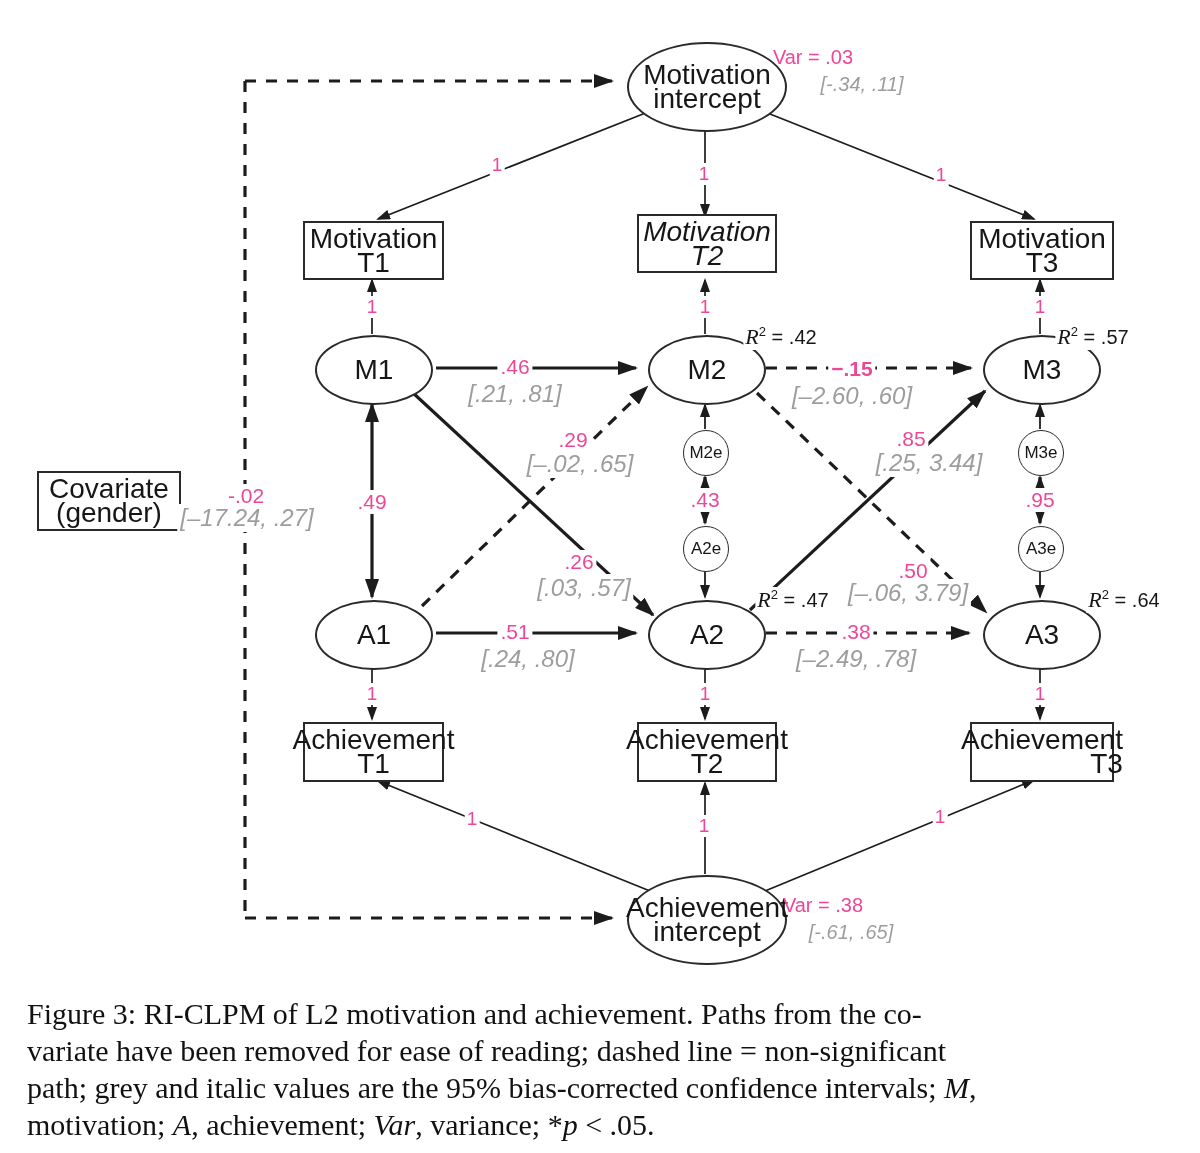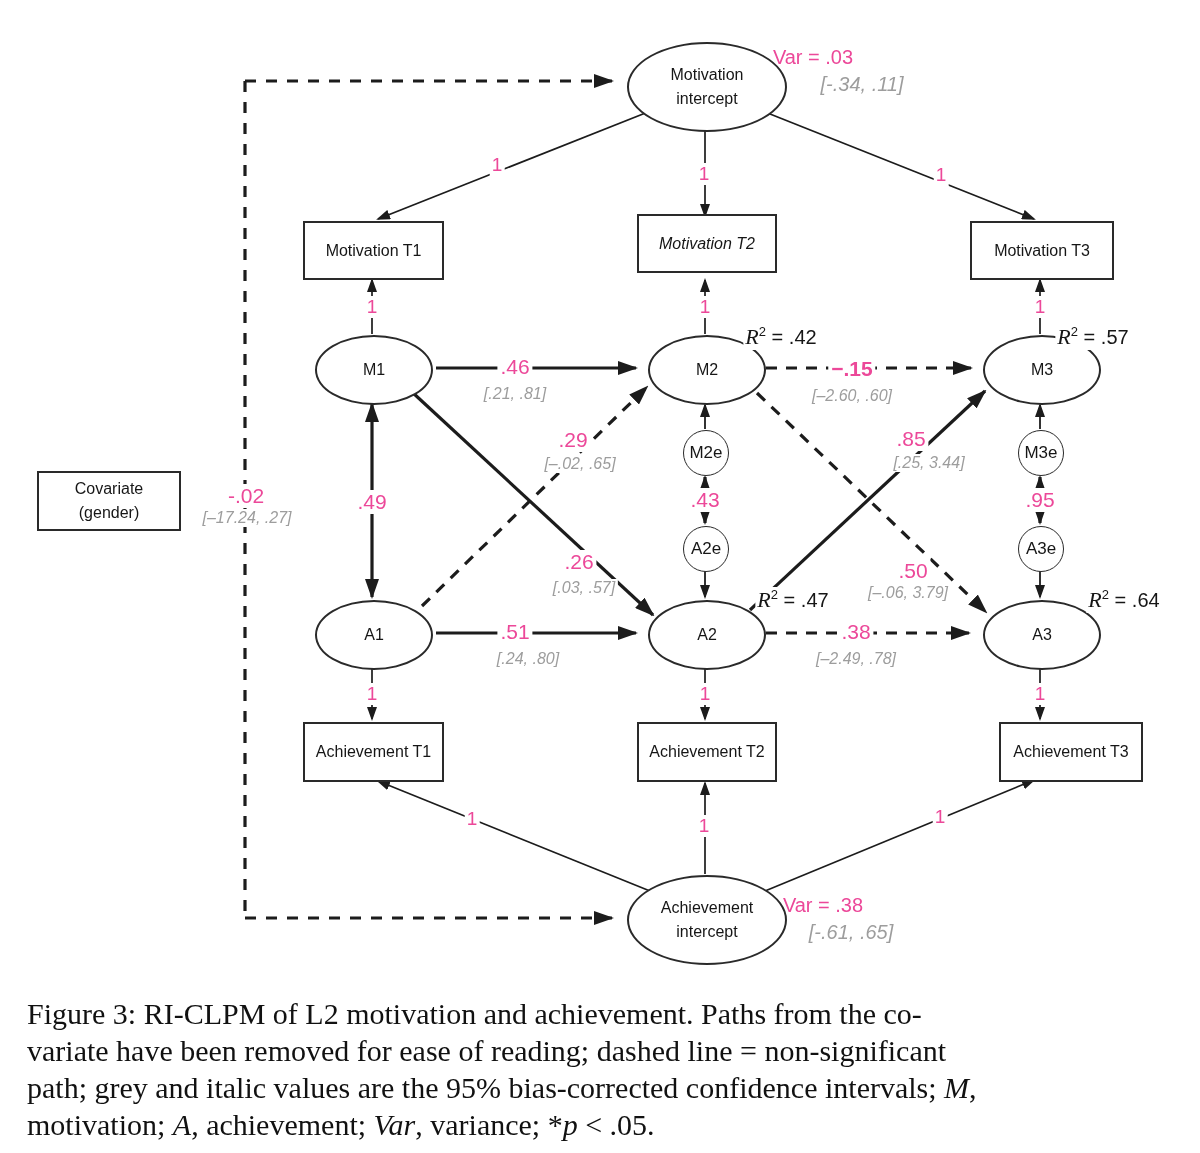--- a/index.html
+++ b/index.html
@@ -1,26 +1,26 @@
 <!DOCTYPE html>
 <html><head>
 <meta charset="utf-8">
 <style>
   html,body{margin:0;padding:0;background:#fff;}
   #stage{position:relative;width:1200px;height:1153px;background:#fff;overflow:hidden;
          font-family:"Liberation Sans",sans-serif;color:#161616;}
   svg.wires{position:absolute;left:0;top:0;z-index:1;}
   .node{position:absolute;z-index:2;background:#fff;border:2px solid #2a2a2a;
         display:flex;flex-direction:column;align-items:center;justify-content:center;
-        text-align:center;font-size:16px;line-height:24px;color:#161616;}
+        text-align:center;font-size:28px;line-height:24px;color:#161616;}
   .ellipse{border-radius:50%;}
   .circle{border-radius:50%;font-size:17px;}
   .lbl{position:absolute;z-index:3;transform:translate(-50%,-50%);white-space:nowrap;
        font-size:21px;background:#fff;padding:0 3px;color:#ec4899;}
-  .ci{font-size:16px;font-style:italic;color:#9d9d9d;}
+  .ci{font-size:24px;font-style:italic;color:#9d9d9d;}
   .one{font-size:19px;padding:0 2px;}
   .varlbl{font-size:20px;background:transparent;}
   .r2lbl{position:absolute;z-index:3;transform:translate(-50%,-50%);white-space:nowrap;
          font-size:20px;background:#fff;padding:0 2px;}
   .r2lbl i{font-family:"Liberation Serif",serif;font-size:22px;}
   .r2lbl sup{font-size:13px;}
   #caption{position:absolute;left:27px;top:995px;width:1150px;z-index:2;
            font-family:"Liberation Serif",serif;font-size:30px;line-height:37px;color:#111;}
   #caption .cline{display:block;}
   #caption i{font-style:italic;}
@@ -107,21 +107,21 @@
     </div>
   <div class="node" style="left:970px;top:221px;width:140px;height:55px;">
       <span>Motivation T3</span>
     </div>
   <div class="node" style="left:303px;top:722px;width:137px;height:56px;">
       <span>Achievement T1</span>
     </div>
   <div class="node" style="left:637px;top:722px;width:136px;height:56px;">
       <span>Achievement T2</span>
     </div>
-  <div class="node" style="left:999px;top:722px;width:140px;height:56px;">
+  <div class="node" style="left:970px;top:722px;width:140px;height:56px;text-align:right;">
       <span>Achievement T3</span>
     </div>
 
   <div class="node ellipse" style="left:627px;top:42px;width:156px;height:86px;">
     <span>Motivation</span>
     <span>intercept</span>
   </div>
   <div class="node ellipse" style="left:627px;top:875px;width:156px;height:86px;">
     <span>Achievement</span>
     <span>intercept</span>

